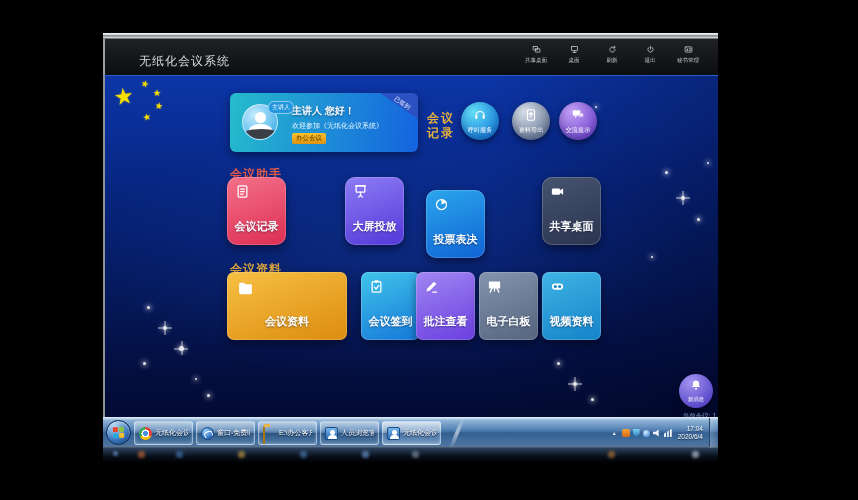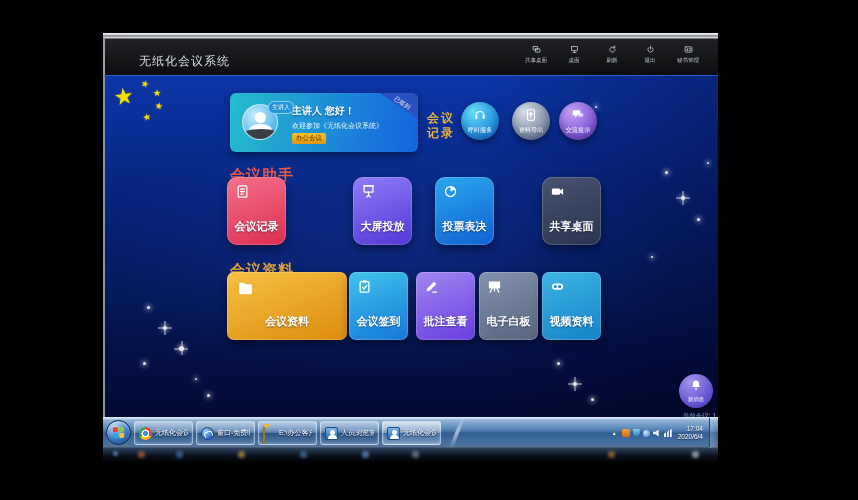--- a/index.html
+++ b/index.html
@@ -67,39 +67,39 @@
   .aux-circle { position:absolute; top:26px; width:38px; height:38px; border-radius:50%;
     box-shadow:0 3px 6px rgba(0,0,10,.5), inset 0 -4px 8px rgba(0,0,40,.25); cursor:pointer; }
   .aux-circle svg { position:absolute; left:50%; top:6px; transform:translateX(-50%); width:14px; height:14px; }
   .aux-circle .lbl { position:absolute; left:0; right:0; bottom:5px; text-align:center; font-size:6.5px;
     color:#fff; white-space:nowrap; transform:scale(.95); }
   #aux-call   { left:356px; background:radial-gradient(circle at 32% 25%,#62ddf5,#1b84de 75%); }
   #aux-export { left:407px; background:radial-gradient(circle at 32% 25%,#d6dde8,#73839e 75%); }
   #aux-chat   { left:454px; background:radial-gradient(circle at 32% 25%,#c1a0f4,#7a4fd4 75%); }
 
   
-  .sec-title { position:absolute; font-size:15px; font-weight:bold; letter-spacing:1px;text-align:right; }
+  .sec-title { position:absolute; font-size:12px; font-weight:bold; letter-spacing:1px;text-align:right; }
   #sec1-title { left:125px; top:90px; color:#e55a48; }
   #sec2-title { left:125px; top:185px; color:#d9a23c; }
 
   .tile { position:absolute; width:59px; height:68px; border-radius:7px; cursor:pointer;
     box-shadow:inset 0 0 0 1px rgba(255,255,255,.18), 0 4px 9px rgba(0,0,10,.45); }
   .tile svg { position:absolute; left:8px; top:7px; width:15px; height:15px; }
   .tile .lbl { position:absolute; left:0; right:0; bottom:11px; text-align:center; font-size:11px;
     font-weight:bold; color:#fff; text-shadow:0 1px 2px rgba(0,10,40,.45); white-space:nowrap; }
   .row1 { top:101px;border-radius:10px; } .row2 { top:196px; }
   #t-record { left:122px; background:linear-gradient(160deg,#f4718a,#dd2e52); }
   #t-follow { left:185px; background:linear-gradient(160deg,#4d5b7d,#2f3a54); }
-  #t-cast   { left:248px; background:linear-gradient(160deg,#8d7cf5,#5338d8); }
-  #t-vote   { left:330px; background:linear-gradient(160deg,#2ba6ec,#0f63d4); }
+  #t-cast   { left:240px; background:linear-gradient(160deg,#8d7cf5,#5338d8); }
+  #t-vote   { left:321px; background:linear-gradient(160deg,#2ba6ec,#0f63d4);margin-top:13px; }
   #t-biz    { left:374px; background:linear-gradient(160deg,#f4606a,#df2440); }
   #t-live   { left:437px; background:linear-gradient(160deg,#46536f,#2b3550); }
   #m-files  { left:122px; width:120px; background:linear-gradient(160deg,#f6c043,#dd8c0e); }
   #m-files svg { left:10px; top:8px; width:17px; height:17px; }
-  #m-sign   { left:244px; background:linear-gradient(160deg,#41c3ea,#1579d9); }
+  #m-sign   { left:256px; background:linear-gradient(160deg,#41c3ea,#1579d9); }
   #m-note   { left:311px; background:linear-gradient(160deg,#a186f2,#6a3fe0); }
   #m-board  { left:374px; background:linear-gradient(160deg,#8493ae,#57667f); }
   #m-video  { left:437px; background:linear-gradient(160deg,#3fb4e4,#1583c9); }
 
   
   #bell-btn { position:absolute; left:574px; top:298px; width:34px; height:34px; border-radius:50%;
     background:radial-gradient(circle at 35% 25%,#a395f0,#5a47c8 75%); cursor:pointer;
     box-shadow:0 3px 7px rgba(0,0,10,.5); }
   #bell-btn svg { position:absolute; left:50%; top:5px; transform:translateX(-50%); width:12px; height:12px; }
   #bell-btn .lbl { position:absolute; left:0; right:0; bottom:4px; text-align:center; color:#fff;

